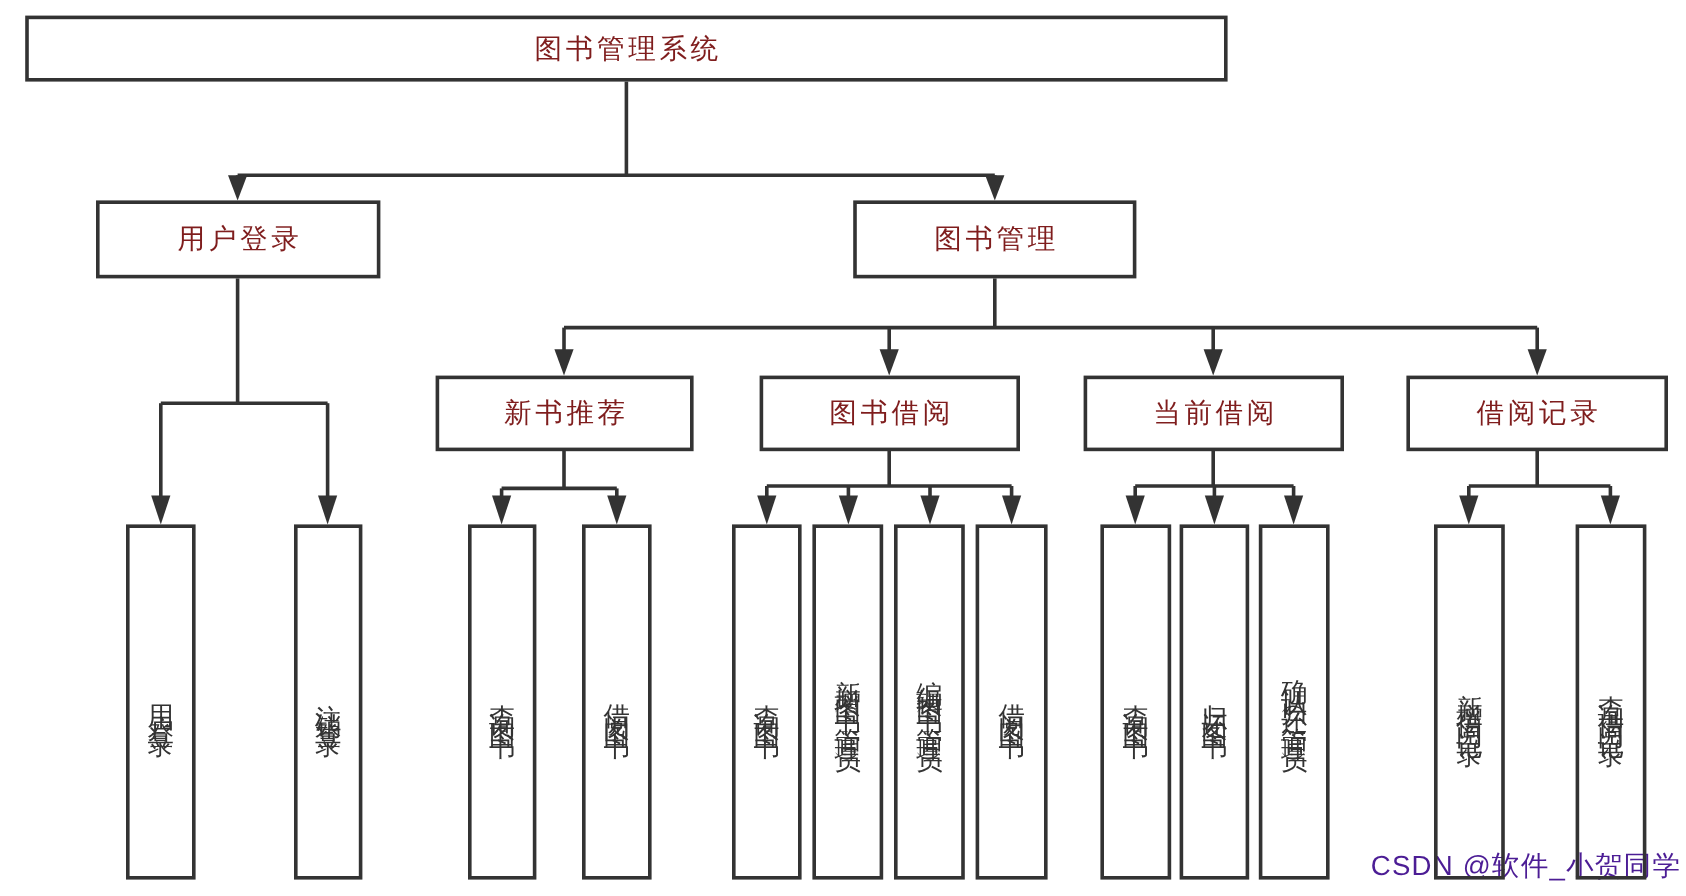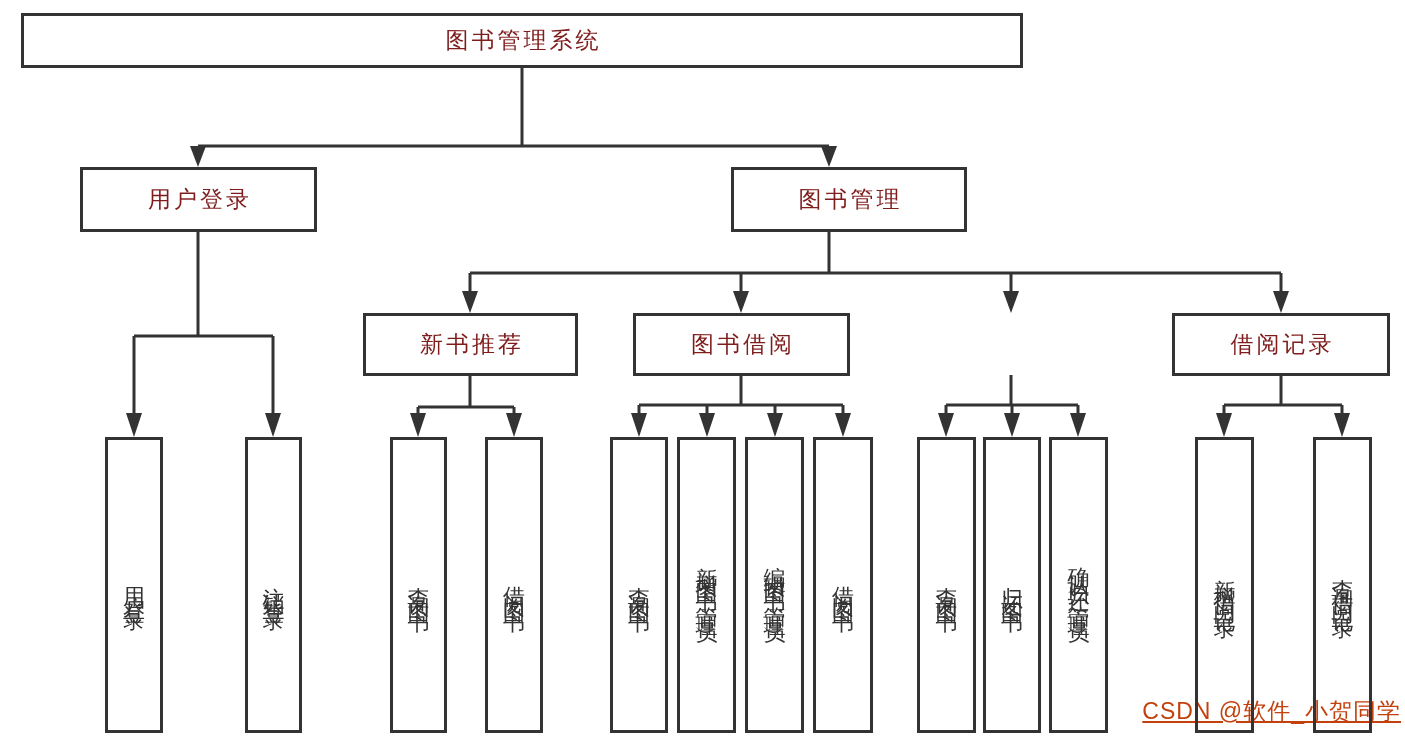--- a/index.html
+++ b/index.html
@@ -29,21 +29,21 @@
   }
   .hlabel {
     font-size: 23px;
     letter-spacing: 3px;
     text-indent: 3px;
     color: #7f1d1d;
     white-space: nowrap;
   }
   .root-box    { left: 21px;  top: 13px;  width: 1002px; height: 55px; }
   .l2-a        { left: 80px;  top: 167px; width: 237px;  height: 65px; }
-  .l2-b        { left: 711px; top: 167px; width: 236px;  height: 65px; margin-left: 20px; }
+  .l2-b        { left: 711px; top: 167px; width: 236px;  height: 65px; }
   .l3          { top: 313px;  height: 63px; }
   .l3-a { left: 363px;  width: 215px; }
   .l3-b { left: 633px;  width: 217px; }
   .l3-c { left: 903px;  width: 217px; }
   .l3-d { left: 1172px; width: 218px; }
   .leaf { top: 437px; height: 296px; }
   .vlabel {
     writing-mode: vertical-rl;
     text-orientation: mixed;
     font-size: 22px;
@@ -60,27 +60,26 @@
   .lf7  { left: 745px;  width: 59px; }
   .lf8  { left: 813px;  width: 60px; }
   .lf9  { left: 917px;  width: 59px; }
   .lf10 { left: 983px;  width: 58px; }
   .lf11 { left: 1049px; width: 59px; }
   .lf12 { left: 1195px; width: 59px; }
   .lf13 { left: 1313px; width: 59px; }
   .watermark {
     position: absolute;
     right: 4px;
-    bottom: 20px;
+    bottom: 10px;
     font-size: 23px;
     letter-spacing: 1px;
-    color: #c2410c;
+    color: #4c1d95;
     z-index: 0;
     white-space: nowrap;
-    text-decoration: underline;
   }
 </style>
 </head>
 <body>
 
 <div class="stage">
 
   <div class="watermark">CSDN @软件_小贺同学</div>
 
   <svg class="connectors" width="1405" height="747" viewBox="0 0 1405 747" xmlns="http://www.w3.org/2000/svg">
@@ -162,20 +161,23 @@
   <div class="node l2-b">
     <span class="hlabel">图书管理</span>
   </div>
 
   <div class="node l3 l3-b">
     <span class="hlabel">图书借阅</span>
   </div>
   <div class="node l3 l3-a">
     <span class="hlabel">新书推荐</span>
   </div>
+  <div class="node l3 l3-c">
+    <span class="hlabel">当前借阅</span>
+  </div>
   <div class="node l3 l3-d">
     <span class="hlabel">借阅记录</span>
   </div>
 
   <div class="node leaf lf1">
     <span class="vlabel">用户登录</span>
   </div>
   <div class="node leaf lf2">
     <span class="vlabel">注销登录</span>
   </div>

